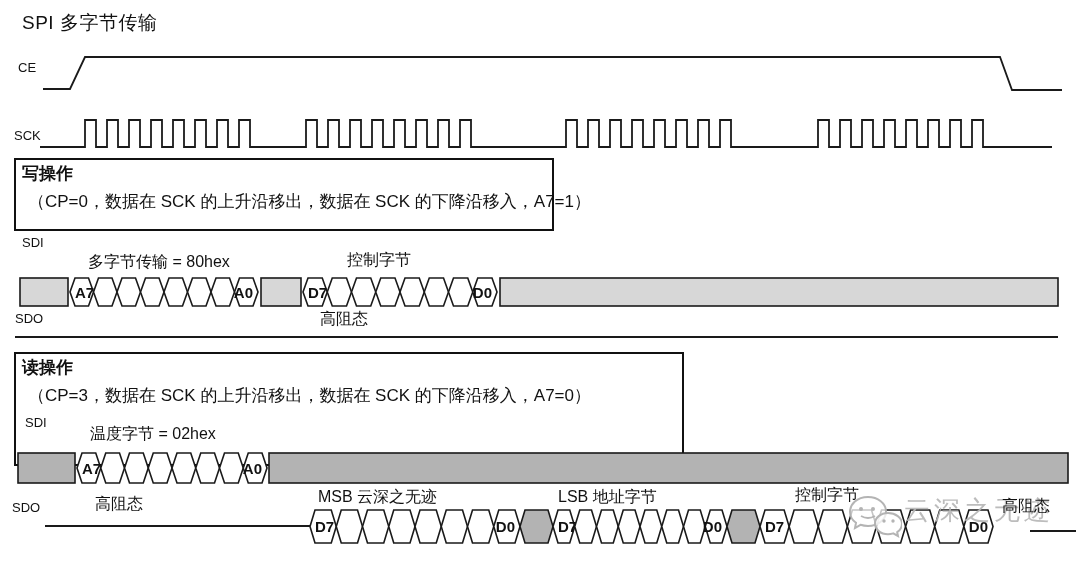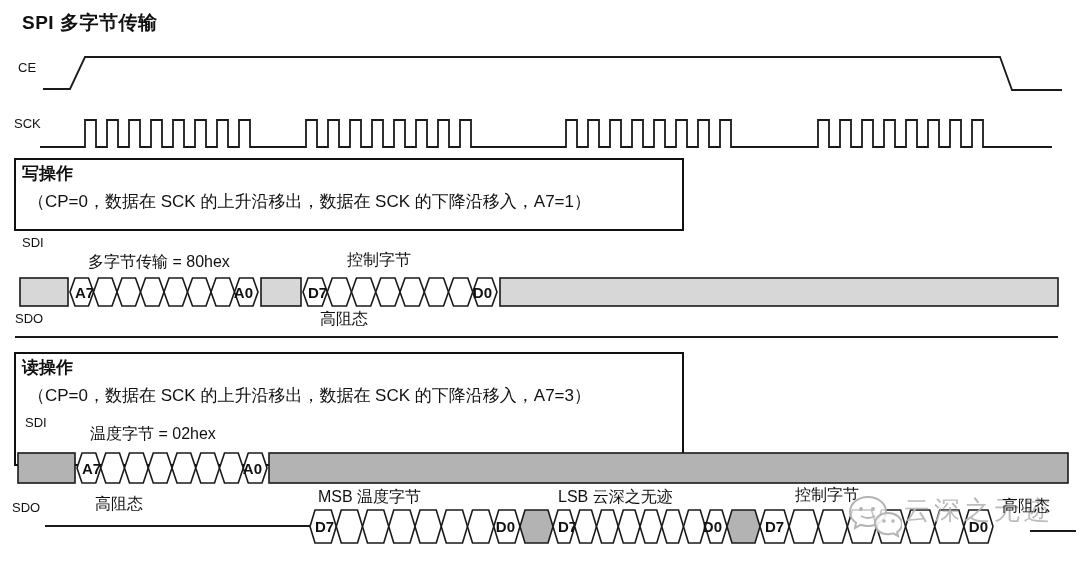--- a/index.html
+++ b/index.html
@@ -1,21 +1,21 @@
 <!DOCTYPE html>
 <html><head>
 <meta charset="utf-8">
 <style>
   * { margin:0; padding:0; box-sizing:border-box; }
   html,body { background:#ffffff; }
   .stage {
     position:relative; width:1080px; height:568px; background:#fff; overflow:hidden;
     font-family:"Liberation Sans","DejaVu Sans",sans-serif; color:#111;
   }
-  .title { position:absolute; left:22px; top:10px; font-size:19px; font-weight:bold; letter-spacing:0.5px; }
+  .title { position:absolute; left:22px; top:10px; font-size:19px; font-weight:normal; letter-spacing:0.5px; }
   .sig   { position:absolute; font-size:13px; }
   .lbl   { position:absolute; font-size:16px; white-space:nowrap; }
   .opbox { position:absolute; border:2px solid #111; background:transparent; }
   .op-head { position:absolute; left:6px; top:2px; font-size:17px; font-weight:bold; }
   .op-cond { position:absolute; left:12px; top:30px; font-size:17px; white-space:nowrap; }
   .busrow  { position:absolute; left:0; width:1080px; z-index:1; }
   #wave-overlay { position:absolute; left:0; top:0; width:1080px; height:568px; pointer-events:none; }
   .watermark { position:absolute; left:846px; top:493px; z-index:5; display:flex; pointer-events:none; }
   .wm-text { font-size:26px; color:rgba(182,182,182,0.92); letter-spacing:4px; white-space:nowrap; margin-left:2px; }
   .hiz-right { z-index:6; }
@@ -29,23 +29,23 @@
       <path d="M43,89 L70,89 L85,57 L1000,57 L1012,90 L1062,90" fill="none" stroke="#1a1a1a" stroke-width="1.8"></path>
       <path d="M40,147 L85,147 L85,120 L96,120 L96,147 L107,147 L107,120 L118,120 L118,147 L129,147 L129,120 L140,120 L140,147 L151,147 L151,120 L162,120 L162,147 L173,147 L173,120 L184,120 L184,147 L195,147 L195,120 L206,120 L206,147 L217,147 L217,120 L228,120 L228,147 L239,147 L239,120 L250,120 L250,147 L306,147 L306,120 L317,120 L317,147 L328,147 L328,120 L339,120 L339,147 L350,147 L350,120 L361,120 L361,147 L372,147 L372,120 L383,120 L383,147 L394,147 L394,120 L405,120 L405,147 L416,147 L416,120 L427,120 L427,147 L438,147 L438,120 L449,120 L449,147 L460,147 L460,120 L471,120 L471,147 L566,147 L566,120 L577,120 L577,147 L588,147 L588,120 L599,120 L599,147 L610,147 L610,120 L621,120 L621,147 L632,147 L632,120 L643,120 L643,147 L654,147 L654,120 L665,120 L665,147 L676,147 L676,120 L687,120 L687,147 L698,147 L698,120 L709,120 L709,147 L720,147 L720,120 L731,120 L731,147 L818,147 L818,120 L829,120 L829,147 L840,147 L840,120 L851,120 L851,147 L862,147 L862,120 L873,120 L873,147 L884,147 L884,120 L895,120 L895,147 L906,147 L906,120 L917,120 L917,147 L928,147 L928,120 L939,120 L939,147 L950,147 L950,120 L961,120 L961,147 L972,147 L972,120 L983,120 L983,147 L1052,147" fill="none" stroke="#1a1a1a" stroke-width="1.8"></path>
       <path d="M15,337 L1058,337" fill="none" stroke="#1a1a1a" stroke-width="2.2"></path>
       <path d="M45,526 L312,526" fill="none" stroke="#1a1a1a" stroke-width="2.2"></path>
       <path d="M1030,531 L1076,531" fill="none" stroke="#1a1a1a" stroke-width="2"></path>
     </svg>
 
   <div class="title">SPI 多字节传输</div>
 
   <div class="sig" style="left:18px;top:60px">CE</div>
-  <div class="sig" style="left:14px;top:116px">SCK</div>
+  <div class="sig" style="left:14px;top:128px">SCK</div>
 
-  <div class="opbox" style="left:14px;top:158px;width:670px;height:73px">
+  <div class="opbox" style="left:14px;top:158px;width:540px;height:73px">
     <div class="op-head">写操作</div>
     <div class="op-cond">（CP=0，数据在 SCK 的上升沿移出，数据在 SCK 的下降沿移入，A7=1）</div>
   </div>
 
   <div class="sig" style="left:22px;top:235px">SDI</div>
   <div class="lbl" style="left:88px;top:252px">多字节传输 = 80hex</div>
   <div class="lbl" style="left:347px;top:250px">控制字节</div>
 
   <div class="busrow" style="top:276px"><svg width="1080" height="32" viewBox="0 0 1080 32">
         <rect x="20" y="2" width="48" height="28" fill="#d7d7d7" stroke="#1a1a1a" stroke-width="1.6"></rect>
@@ -71,21 +71,21 @@
         <polygon points="477.75,2 492,2 497,16 492,30 477.75,30 472.75,16" fill="#ffffff" stroke="#1a1a1a" stroke-width="1.6"></polygon>
         <text x="492" y="21.5" text-anchor="end" font-size="15" font-weight="700" fill="#111">D0</text>
         <rect x="500" y="2" width="558" height="28" fill="#d7d7d7" stroke="#1a1a1a" stroke-width="1.6"></rect>
       </svg></div>
 
   <div class="sig" style="left:15px;top:311px">SDO</div>
   <div class="lbl" style="left:320px;top:309px">高阻态</div>
 
   <div class="opbox" style="left:14px;top:352px;width:670px;height:114px">
     <div class="op-head">读操作</div>
-    <div class="op-cond">（CP=0，数据在 SCK 的上升沿移出，数据在 SCK 的下降沿移入，A7=3）</div>
+    <div class="op-cond">（CP=3，数据在 SCK 的上升沿移出，数据在 SCK 的下降沿移入，A7=0）</div>
     <div class="sig" style="position:absolute;left:9px;top:61px">SDI</div>
     <div class="lbl" style="position:absolute;left:74px;top:70px">温度字节 = 02hex</div>
   </div>
 
   <div class="busrow" style="top:451px"><svg width="1080" height="34" viewBox="0 0 1080 34">
         <rect x="18" y="2" width="57" height="30" fill="#b3b3b3" stroke="#1a1a1a" stroke-width="1.6"></rect>
         <polygon points="82,2 95.75,2 100.75,17 95.75,32 82,32 77,17" fill="#ffffff" stroke="#1a1a1a" stroke-width="1.6"></polygon>
         <text x="82" y="22.5" text-anchor="start" font-size="15" font-weight="700" fill="#111">A7</text>
         <polygon points="105.75,2 119.5,2 124.5,17 119.5,32 105.75,32 100.75,17" fill="#ffffff" stroke="#1a1a1a" stroke-width="1.6"></polygon>
         <polygon points="129.5,2 143.25,2 148.25,17 143.25,32 129.5,32 124.5,17" fill="#ffffff" stroke="#1a1a1a" stroke-width="1.6"></polygon>
@@ -93,22 +93,22 @@
         <polygon points="177,2 190.75,2 195.75,17 190.75,32 177,32 172,17" fill="#ffffff" stroke="#1a1a1a" stroke-width="1.6"></polygon>
         <polygon points="200.75,2 214.5,2 219.5,17 214.5,32 200.75,32 195.75,17" fill="#ffffff" stroke="#1a1a1a" stroke-width="1.6"></polygon>
         <polygon points="224.5,2 238.25,2 243.25,17 238.25,32 224.5,32 219.5,17" fill="#ffffff" stroke="#1a1a1a" stroke-width="1.6"></polygon>
         <polygon points="248.25,2 262,2 267,17 262,32 248.25,32 243.25,17" fill="#ffffff" stroke="#1a1a1a" stroke-width="1.6"></polygon>
         <text x="262" y="22.5" text-anchor="end" font-size="15" font-weight="700" fill="#111">A0</text>
         <rect x="269" y="2" width="799" height="30" fill="#b3b3b3" stroke="#1a1a1a" stroke-width="1.6"></rect>
       </svg></div>
 
   <div class="sig" style="left:12px;top:500px">SDO</div>
   <div class="lbl" style="left:95px;top:494px">高阻态</div>
-  <div class="lbl" style="left:318px;top:487px">MSB 温度字节</div>
-  <div class="lbl" style="left:558px;top:487px">LSB 云深之无迹</div>
+  <div class="lbl" style="left:318px;top:487px">MSB 云深之无迹</div>
+  <div class="lbl" style="left:558px;top:487px">LSB 地址字节</div>
   <div class="lbl" style="left:795px;top:485px">控制字节</div>
 
   <div class="busrow" style="top:508px"><svg width="1080" height="37" viewBox="0 0 1080 37">
         <polygon points="315,2 331.25,2 336.25,18.5 331.25,35 315,35 310,18.5" fill="#ffffff" stroke="#1a1a1a" stroke-width="1.6"></polygon>
         <text x="315" y="24" text-anchor="start" font-size="15" font-weight="700" fill="#111">D7</text>
         <polygon points="341.25,2 357.5,2 362.5,18.5 357.5,35 341.25,35 336.25,18.5" fill="#ffffff" stroke="#1a1a1a" stroke-width="1.6"></polygon>
         <polygon points="367.5,2 383.75,2 388.75,18.5 383.75,35 367.5,35 362.5,18.5" fill="#ffffff" stroke="#1a1a1a" stroke-width="1.6"></polygon>
         <polygon points="393.75,2 410,2 415,18.5 410,35 393.75,35 388.75,18.5" fill="#ffffff" stroke="#1a1a1a" stroke-width="1.6"></polygon>
         <polygon points="420,2 436.25,2 441.25,18.5 436.25,35 420,35 415,18.5" fill="#ffffff" stroke="#1a1a1a" stroke-width="1.6"></polygon>
         <polygon points="446.25,2 462.5,2 467.5,18.5 462.5,35 446.25,35 441.25,18.5" fill="#ffffff" stroke="#1a1a1a" stroke-width="1.6"></polygon>

